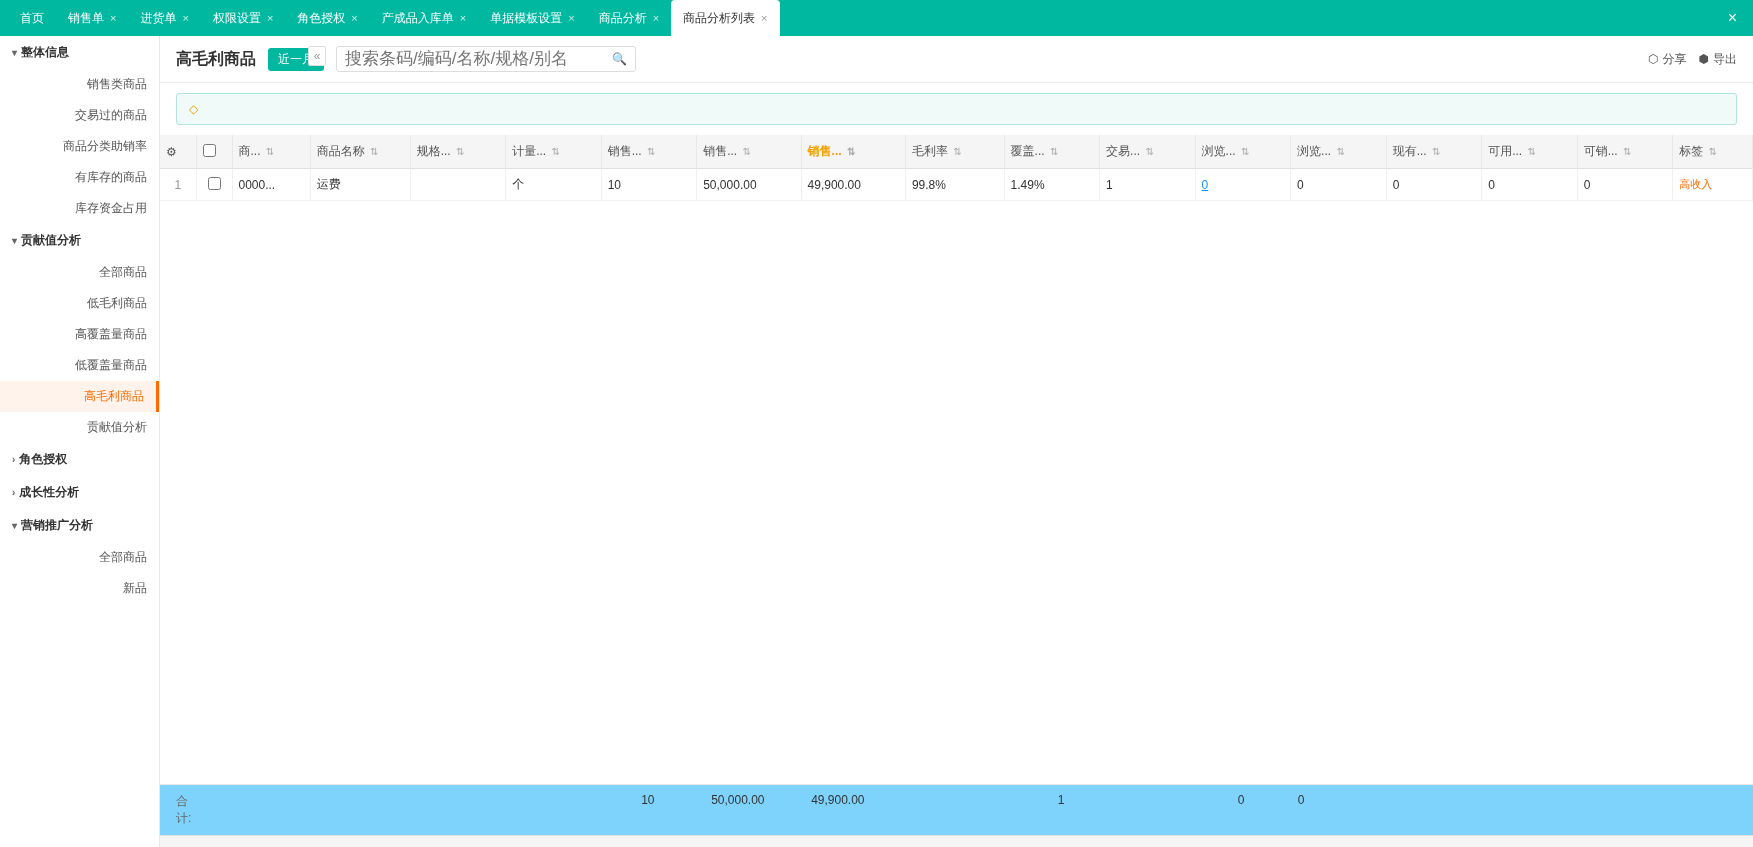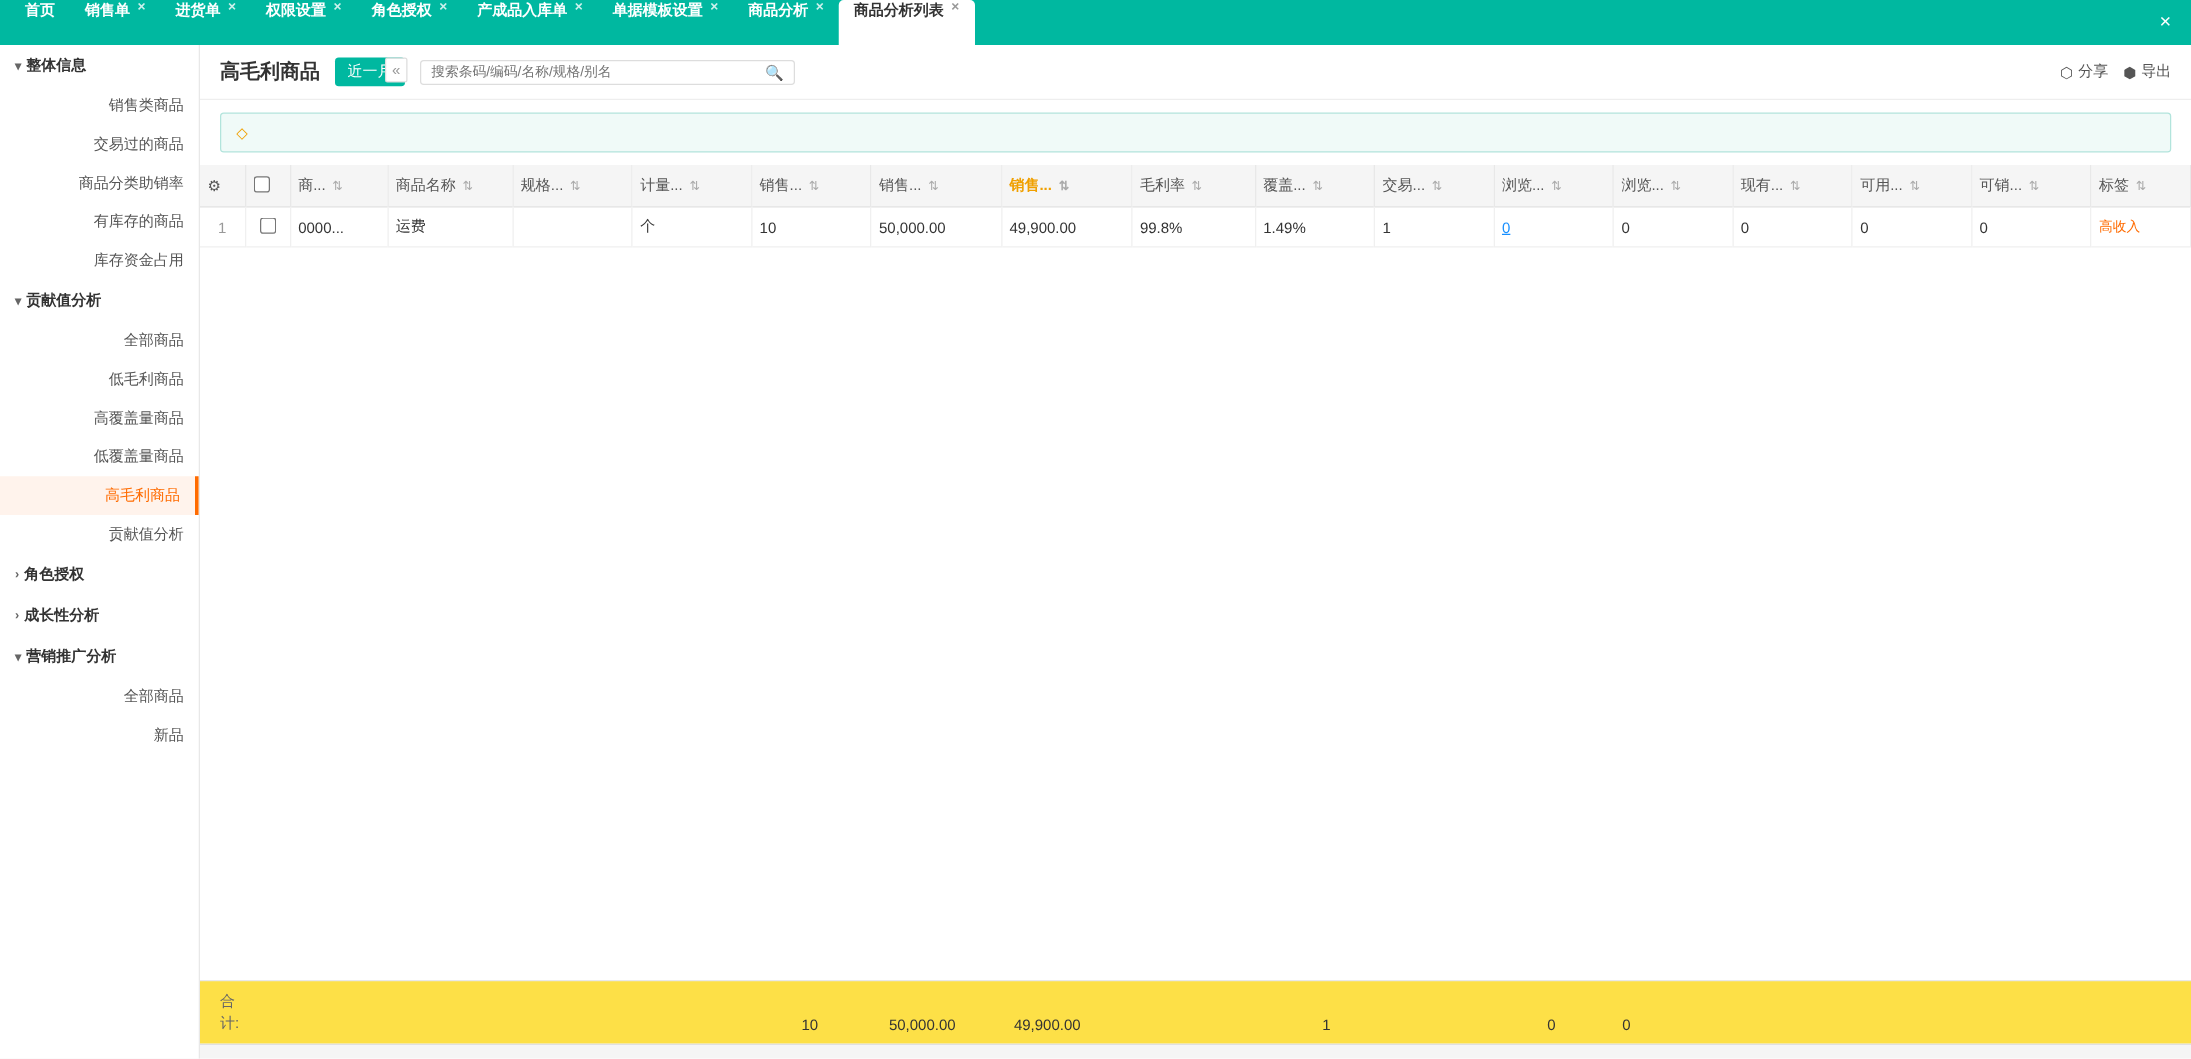--- a/index.html
+++ b/index.html
@@ -12,27 +12,26 @@
       background: #00b8a0;
       height: 36px;
       padding: 0 8px;
       color: white;
       gap: 0;
     }
     .nav-item {
       padding: 0 12px;
       height: 36px;
       display: flex;
-      align-items: flex-start;
+      align-items: center;
       cursor: pointer;
       white-space: nowrap;
       color: white;
       font-size: 13px;
       position: relative;
-      font-weight: bold;
     }
     .nav-item.active {
       background: white;
       color: #333;
       border-radius: 4px 4px 0 0;
     }
     .nav-item .close-btn {
       margin-left: 6px;
       font-size: 11px;
       color: rgba(255,255,255,0.8);
@@ -121,21 +120,21 @@
       align-items: center;
       border: 1px solid #ddd;
       border-radius: 3px;
       padding: 2px 8px;
       flex: 1;
       max-width: 300px;
     }
     .search-box input {
       border: none;
       outline: none;
-      font-size: 11px;
+      font-size: 17px;
       color: #000000;
       width: 100%;
     }
     .search-icon { color: #aaa; cursor: pointer; margin-left: 4px; }
     .header-actions { margin-left: auto; display: flex; gap: 12px; }
     .action-btn {
       color: #555;
       cursor: pointer;
       font-size: 12px;
       display: flex;
@@ -207,25 +206,25 @@
       padding: 7px 6px;
       color: #333;
       border-right: 1px solid #f0f0f0;
       white-space: nowrap;
     }
     .tag-high { color: #ff6b00; font-size: 11px; }
     .link-cell { color: #1890ff; cursor: pointer; text-decoration: underline; }
 
     
     .footer-bar {
-      background: #fde047;
+      background: #7dd3fc;
       border-top: 1px solid #e8e8e8;
       padding: 8px 16px;
       display: flex;
-      align-items: flex-end;
+      align-items: flex-start;
       font-size: 12px;
       color: #333;
       min-height: 36px;
     }
     .footer-label { margin-right: 20px; color: #666; }
 
     
     .scroll-bar-area {
       height: 12px;
       background: #f5f5f5;

